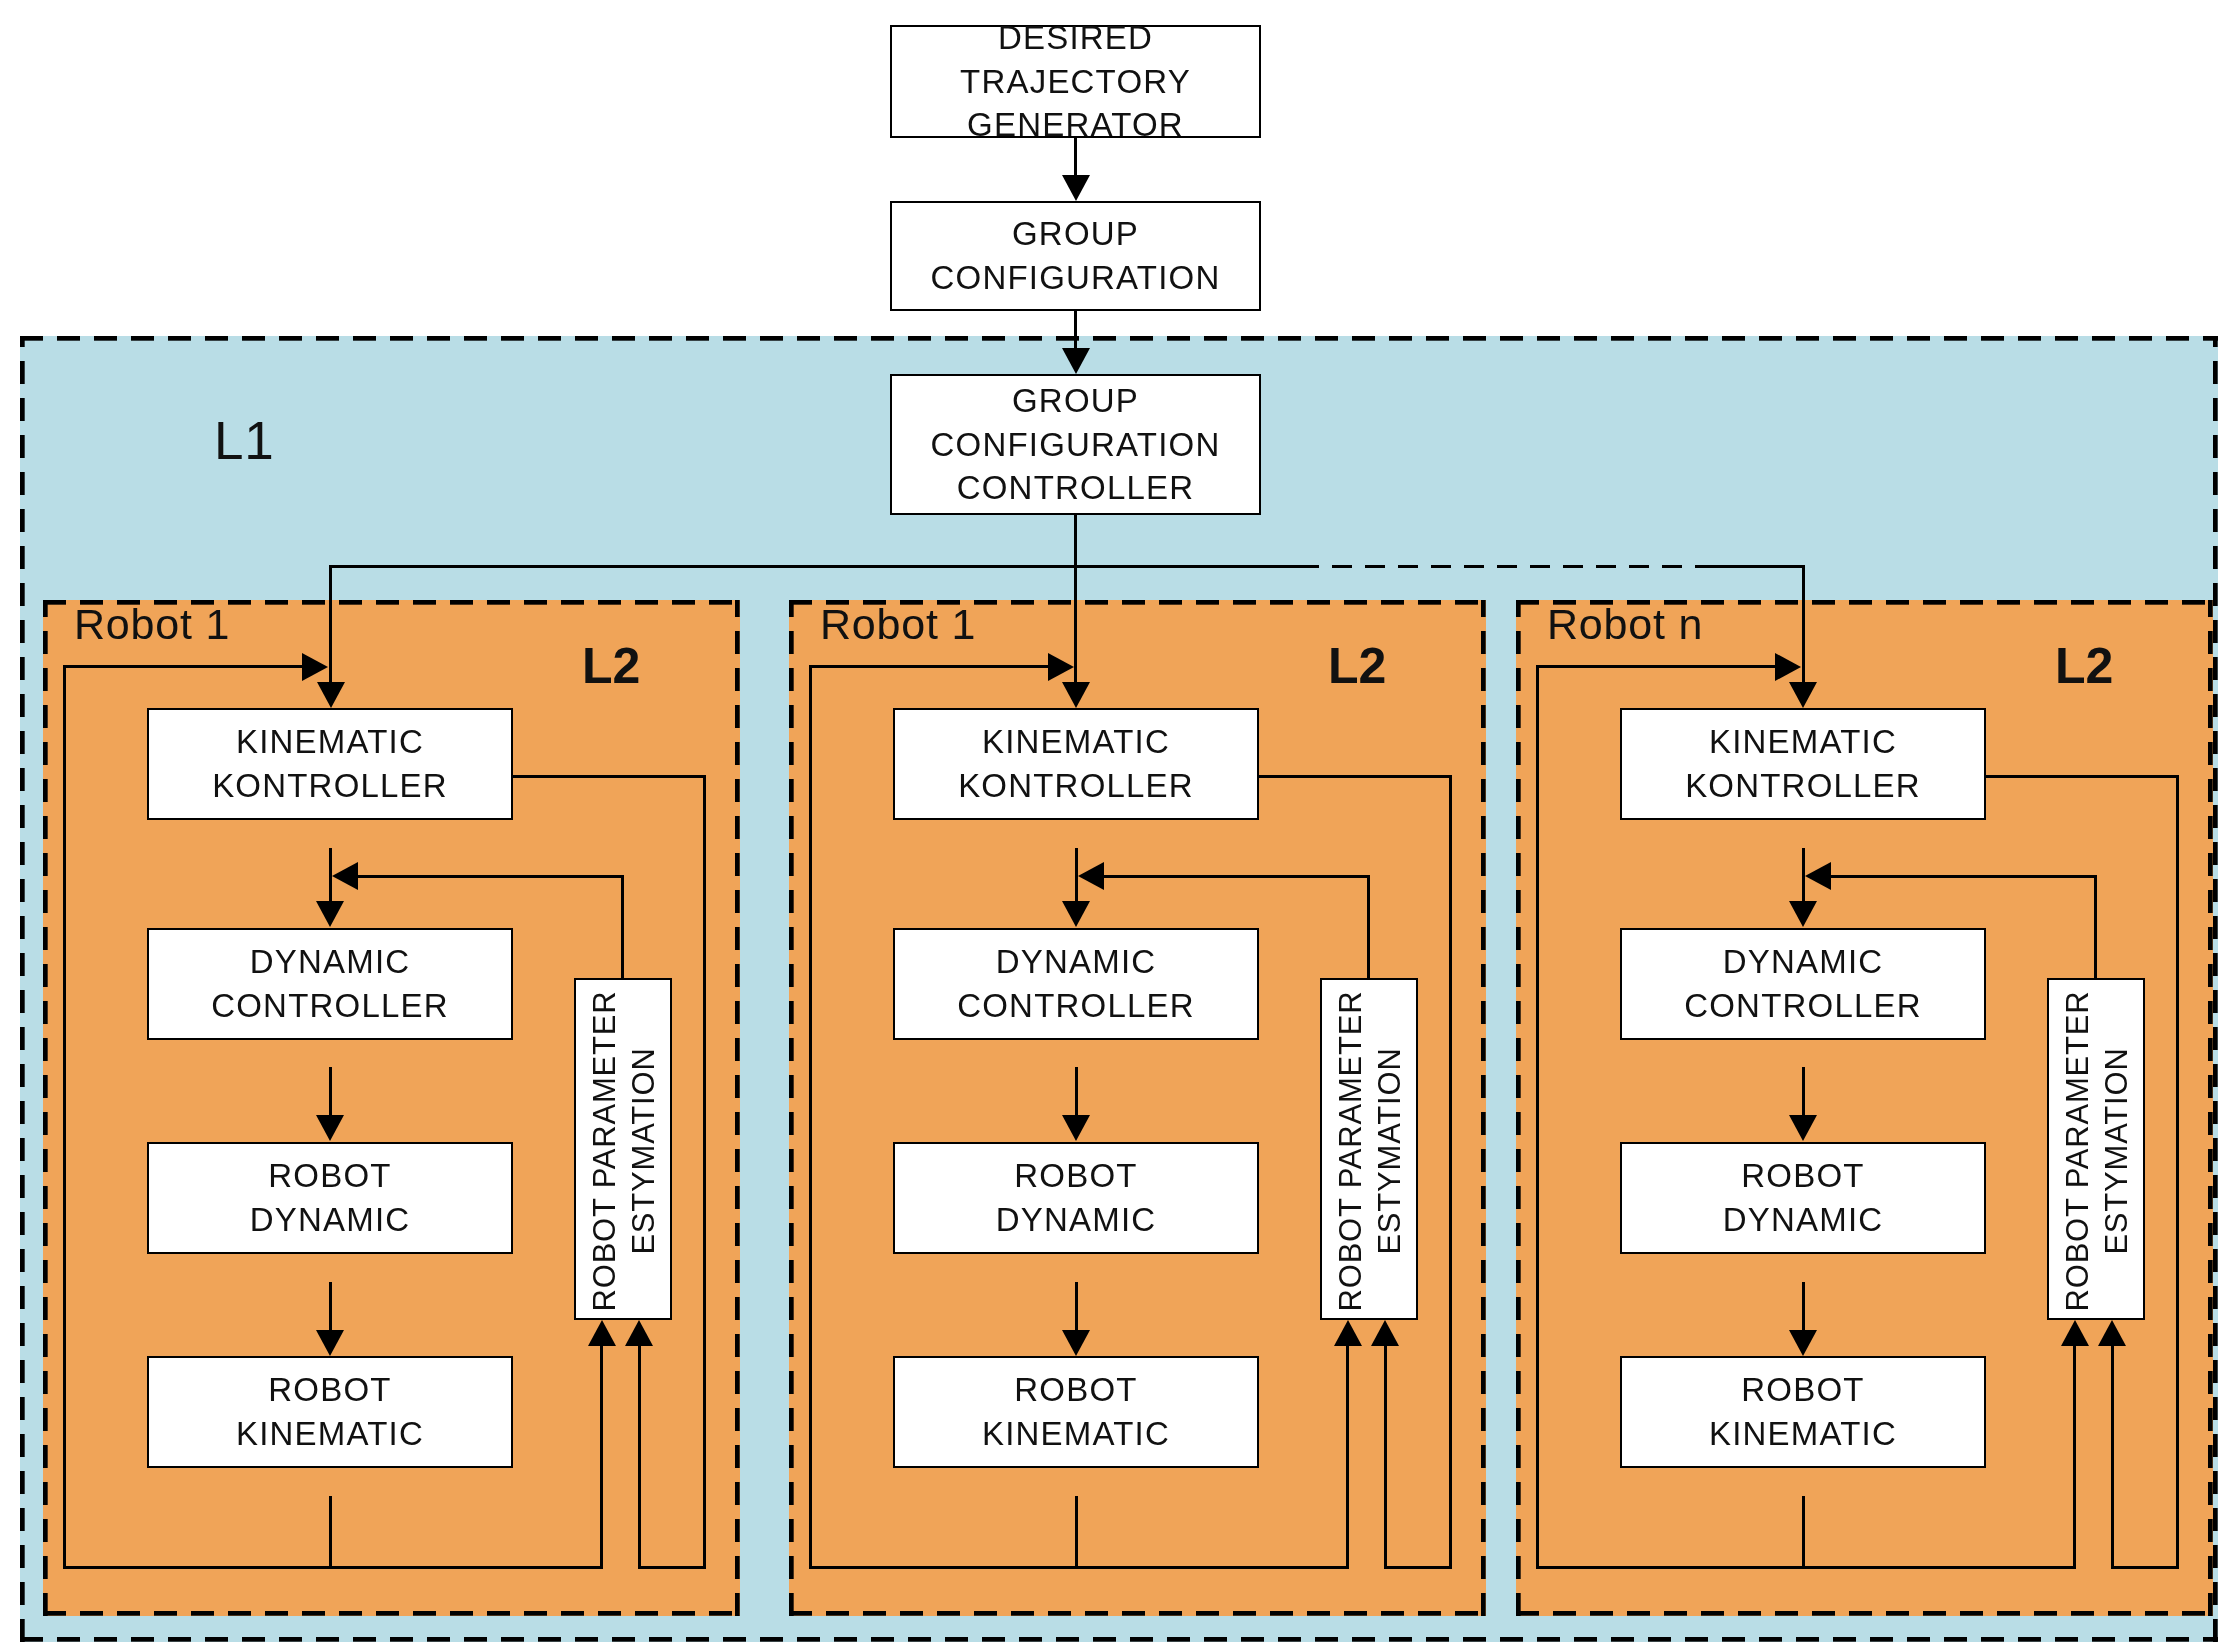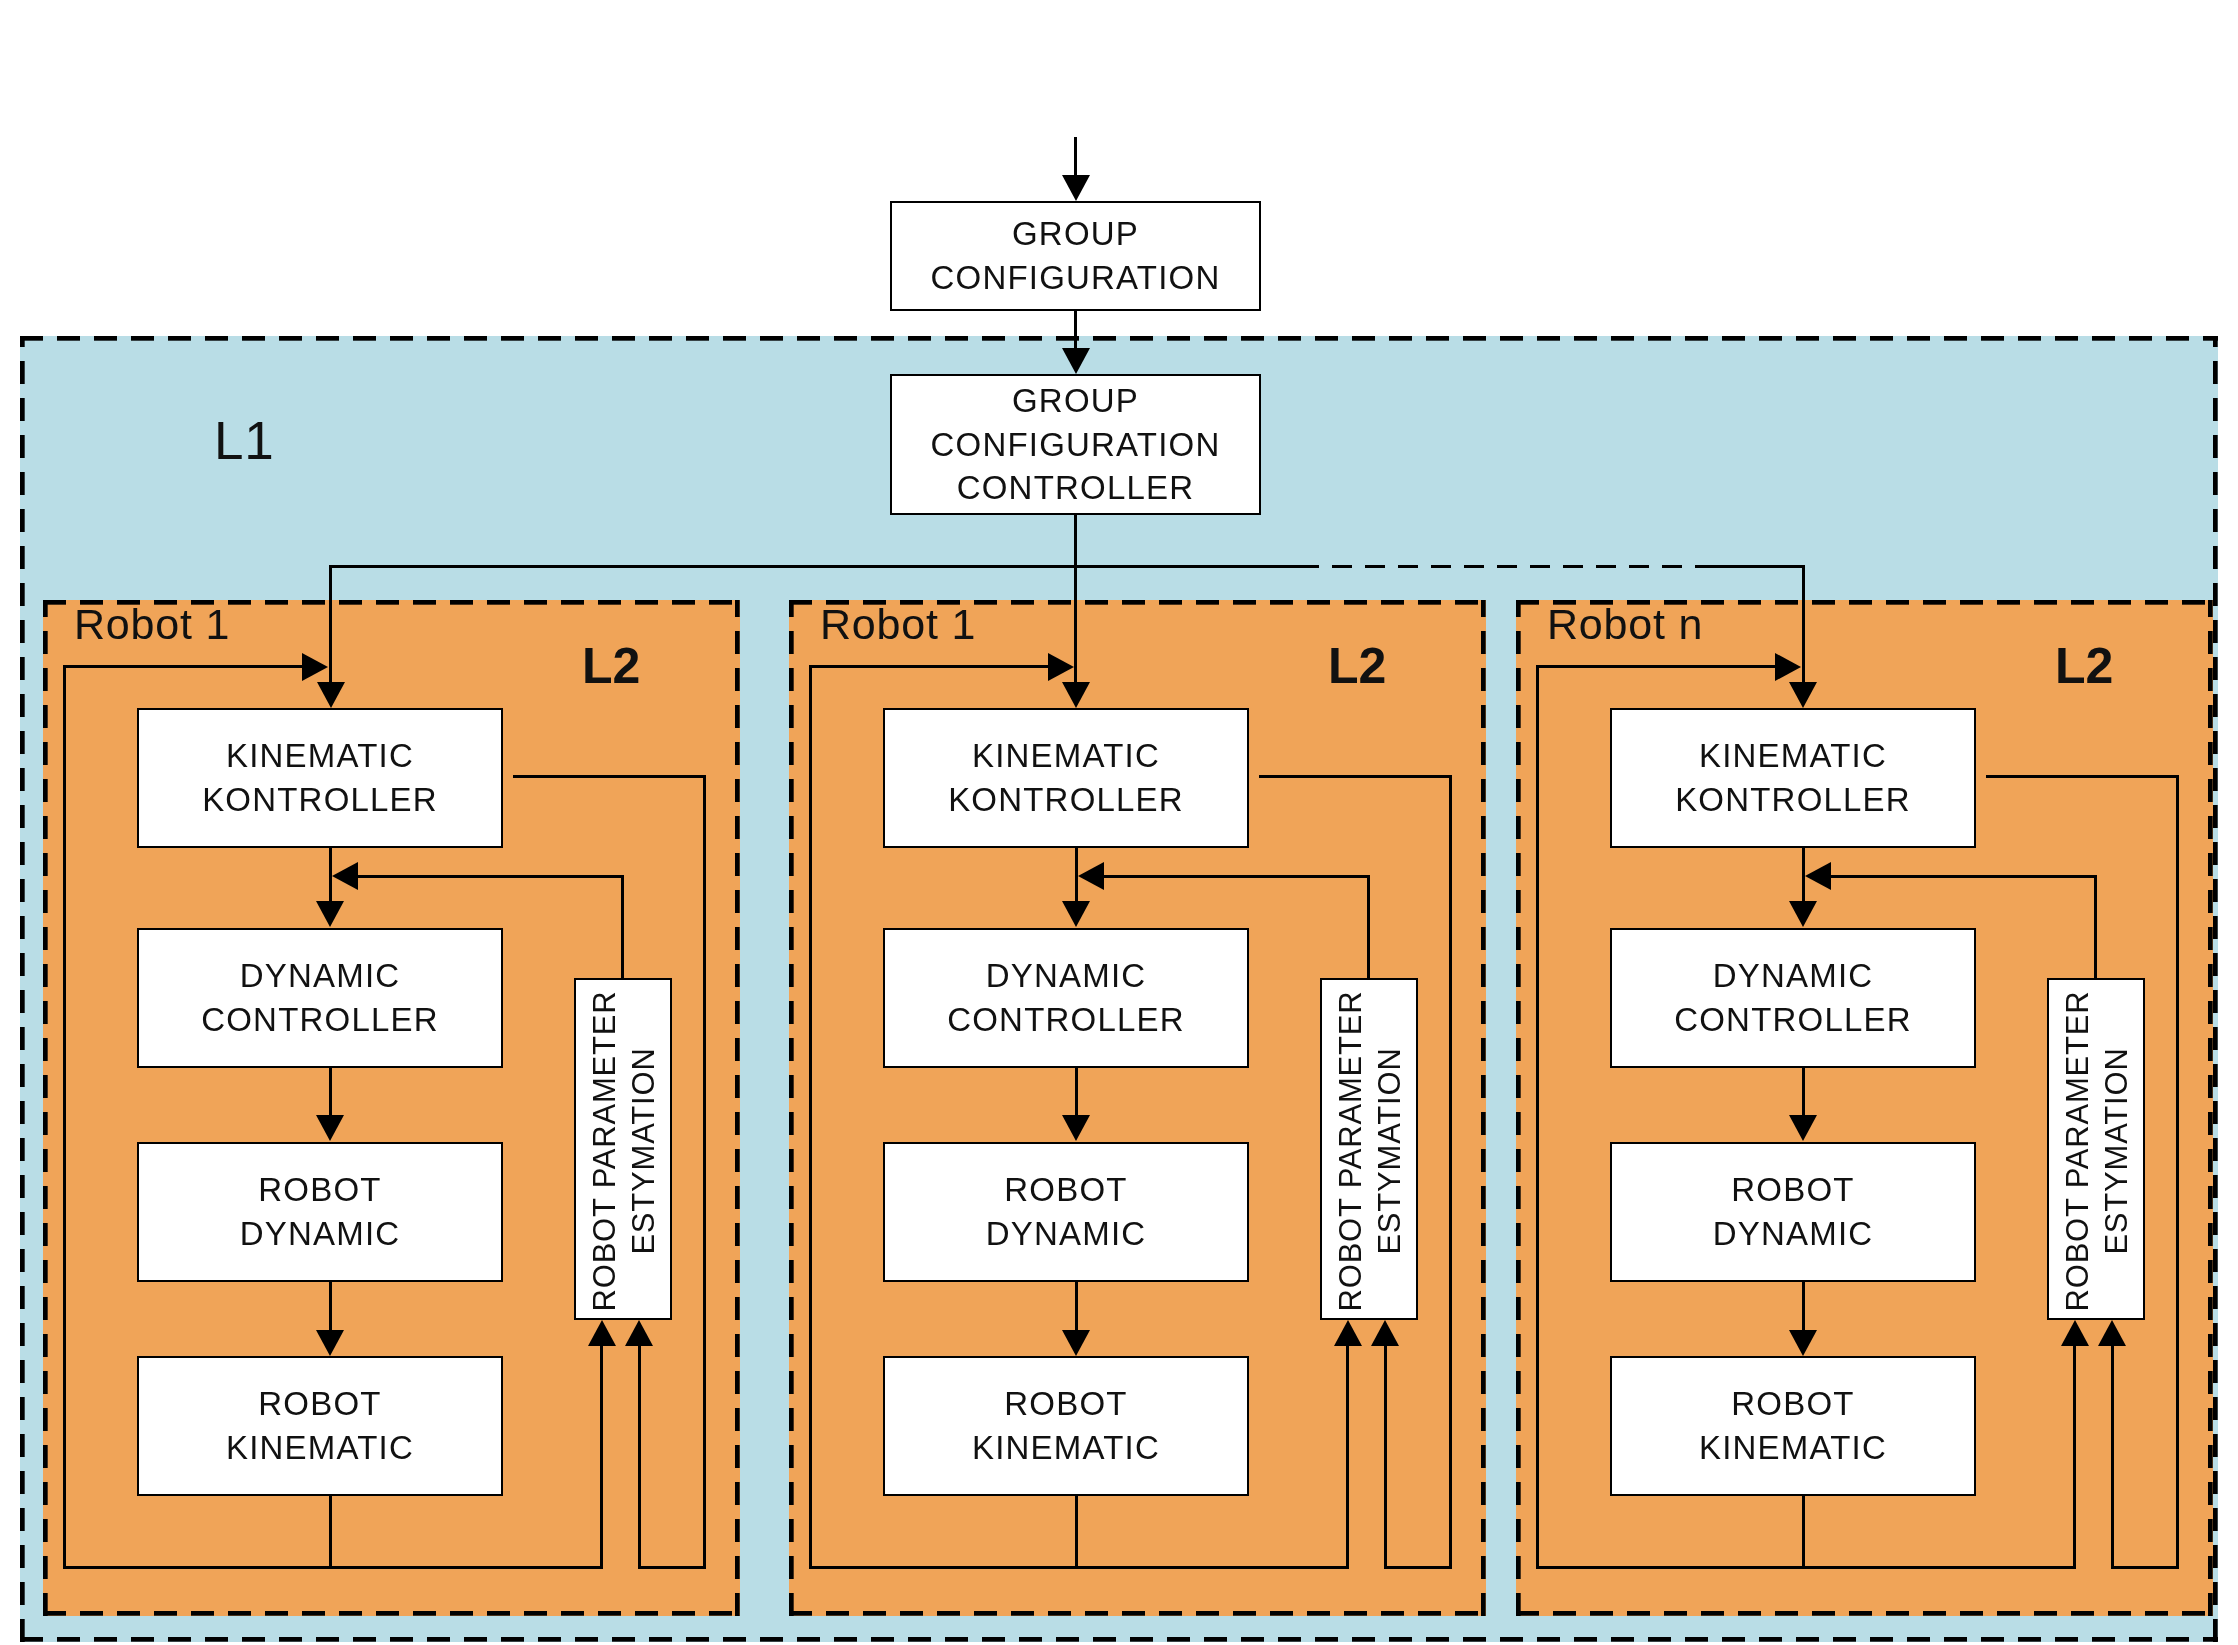--- a/index.html
+++ b/index.html
@@ -26,21 +26,21 @@
   .l1{position:absolute;left:20px;top:336px;width:2198px;height:1306px;background-color:var(--l1-fill);}
   .l1-label{position:absolute;left:194px;top:74px;font-size:53px;font-weight:400;letter-spacing:0.8px;}
   .panel{position:absolute;top:600px;width:697px;height:1016px;background-color:var(--panel-fill);}
   .panel-title{position:absolute;left:31px;top:0;font-size:43px;letter-spacing:0.8px;}
   .l2-label{position:absolute;left:539px;top:37px;font-size:50px;font-weight:700;}
   
   .node{position:absolute;box-sizing:border-box;background:var(--node-fill);border:2.3px solid #000;
         display:flex;align-items:center;justify-content:center;text-align:center;
         white-space:pre-line;font-size:33px;letter-spacing:1.2px;line-height:1.32;}
   .top-node{left:890px;width:371px;}
-  .pbox{left:94px;width:366px;height:140px;}
+  .pbox{left:104px;width:366px;height:112px;}
   .est{left:531px;top:378px;width:98px;height:342px;}
   .est-text{position:absolute;left:-122px;top:122px;width:342px;height:98px;
             transform:rotate(-90deg);display:flex;align-items:center;justify-content:center;
             text-align:center;white-space:pre-line;font-size:31px;letter-spacing:0.8px;line-height:1.25;}
   
   .hl,.vl{position:absolute;background:var(--line);}
   .hl{height:3.1px;}
   .vl{width:3.1px;}
   .hl.dash{background:repeating-linear-gradient(90deg, var(--line) 0 20px, transparent 20px 33px);}
   .ahead{position:absolute;width:0;height:0;}
@@ -215,20 +215,22 @@
   <div class="hl" style="left:331px;top:565px;width:968px"></div>
   <div class="hl dash" style="left:1299px;top:565px;width:399px"></div>
   <div class="hl" style="left:1698px;top:565px;width:107px"></div>
 
   <div class="vl" style="left:329px;top:565px;height:119px"></div>
   <div class="ahead ad" style="left:317px;top:682px"></div>
 
   <div class="vl" style="left:1802px;top:565px;height:119px"></div>
   <div class="ahead ad" style="left:1789px;top:682px"></div>
 
+  <div class="node top-node" style="top:25px;height:113px">DESIRED TRAJECTORY
+GENERATOR</div>
   <div class="node top-node" style="top:201px;height:110px">GROUP
 CONFIGURATION</div>
   <div class="node top-node" style="top:374px;height:141px">GROUP
 CONFIGURATION
 CONTROLLER</div>
 
 </div>
 
 
 </body></html>

